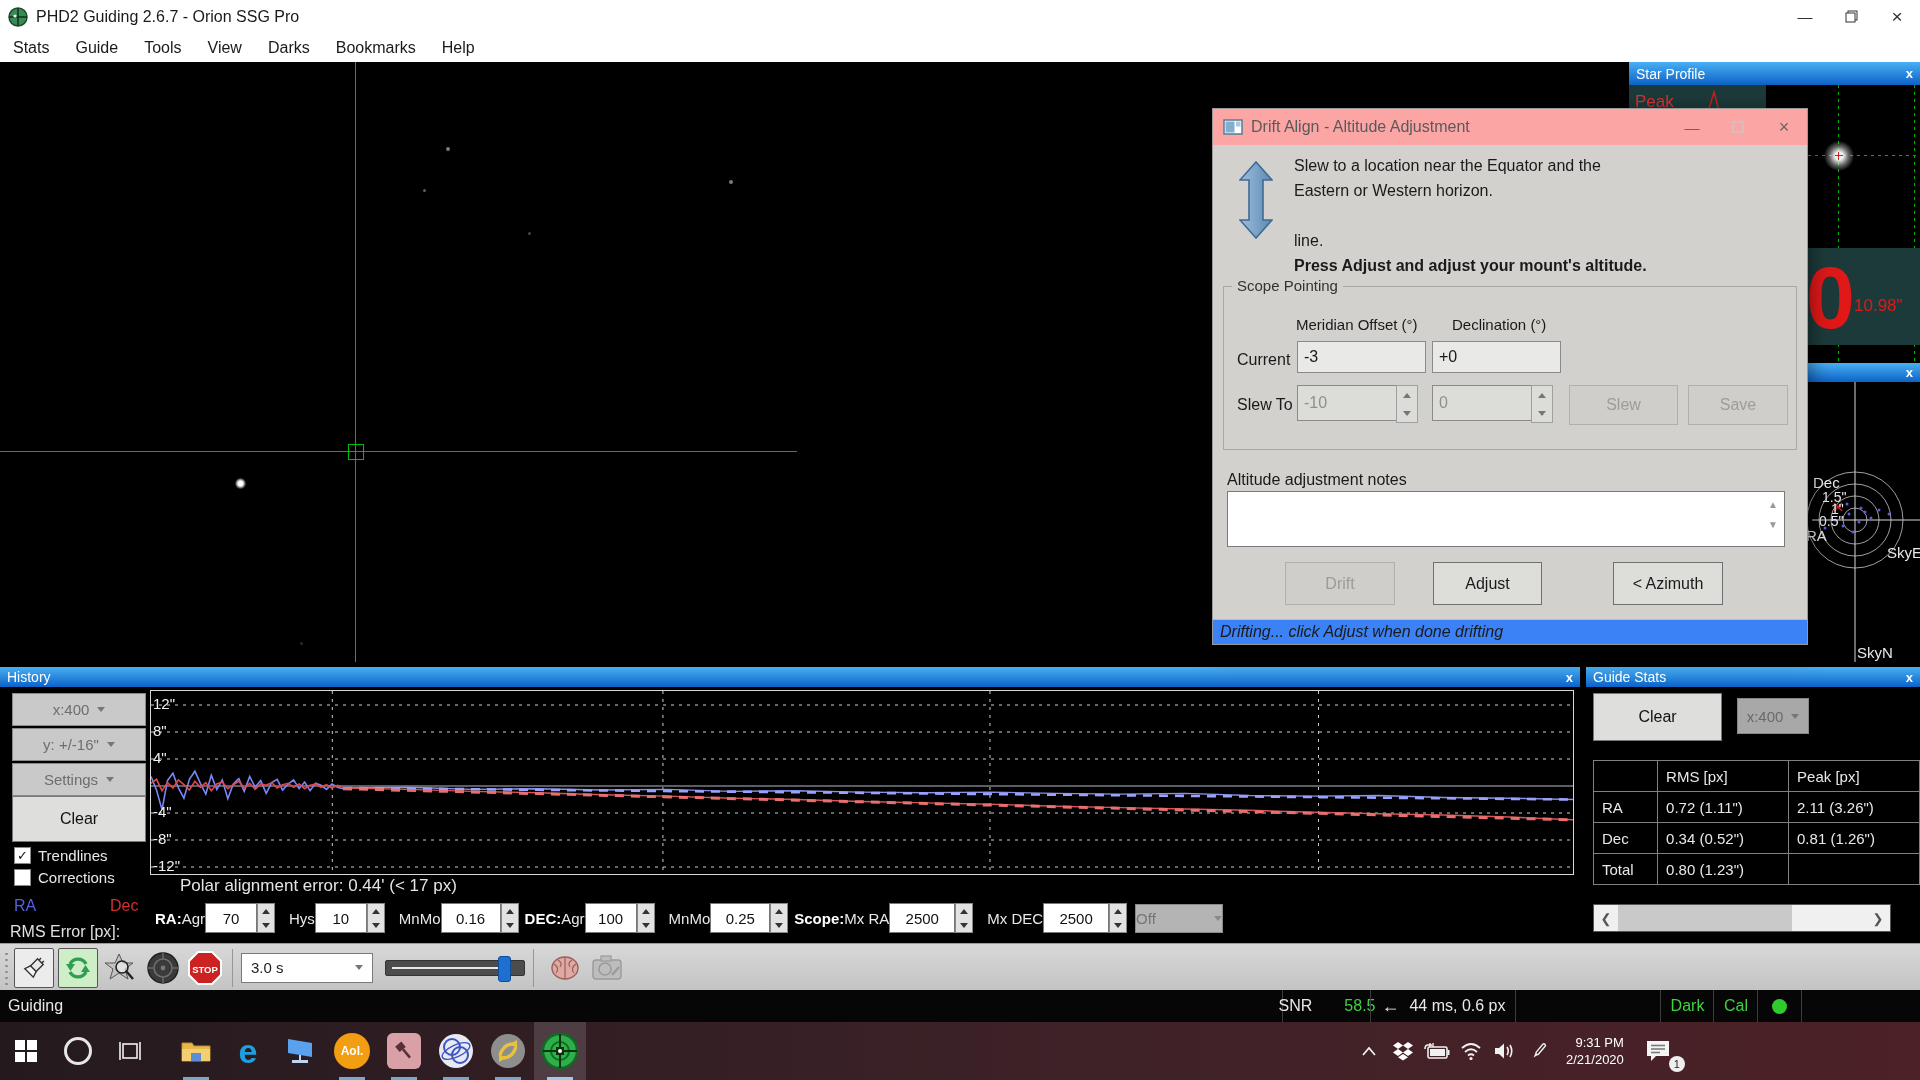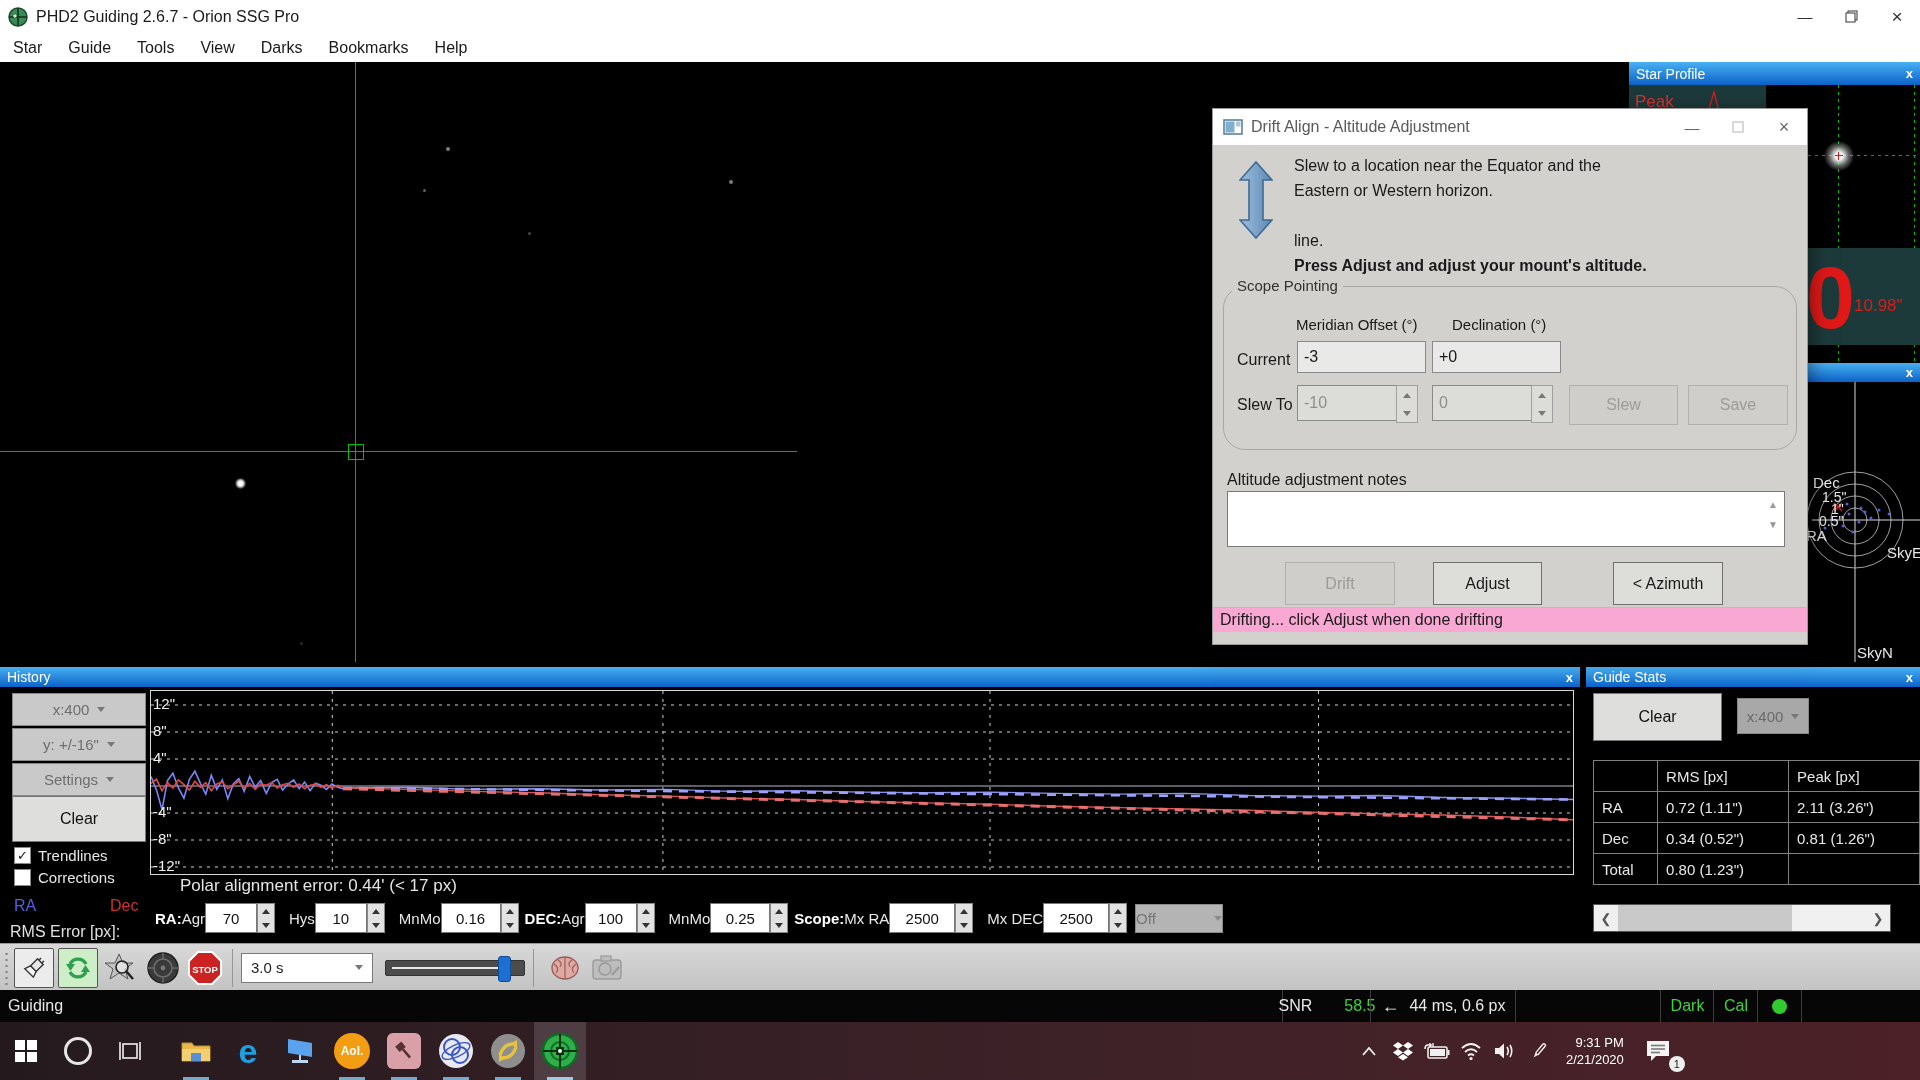--- a/index.html
+++ b/index.html
@@ -23,35 +23,35 @@
   .panel-titlebar{background:linear-gradient(#49b0f2,#0c62c8);color:#fff;display:flex;align-items:center;padding:0 7px;font-size:14px;}
   .panel-x{margin-left:auto;font-size:13px;font-weight:bold;color:#fff;line-height:1;}
   .teal{background:#1d3a3a;}
   .dash-v{width:1px;background:repeating-linear-gradient(to bottom,#00b400 0 3px,transparent 3px 7px);}
   .dash-h{height:1px;background:repeating-linear-gradient(to right,#00b400 0 3px,transparent 3px 7px);}
   .big-zero{color:#e01818;font-size:88px;font-weight:bold;line-height:1;}
   .red-small{color:#e01818;font-size:17px;}
   .tp-label{color:#e8e8e8;font-size:13px;line-height:1;}
   
   .dialog{left:1212px;top:108px;width:594px;height:535px;background:#d2d1cd;border:1px solid #9a9a9a;box-shadow:0 6px 22px rgba(0,0,0,.55);z-index:50;}
-  .dlg-titlebar{position:absolute;left:0;top:0;width:100%;height:36px;background:#ffffff;display:flex;align-items:center;}
+  .dlg-titlebar{position:absolute;left:0;top:0;width:100%;height:36px;background:#fca5a5;display:flex;align-items:center;}
   .dlg-title{color:#5a5a5a;font-size:16px;margin-left:8px;}
   .dlg-btn{width:46px;height:36px;display:flex;align-items:center;justify-content:center;font-size:15px;color:#666;}
   .dlg-text{color:#1a1a1a;font-size:16px;line-height:25px;}
   .groupbox{position:absolute;border:1px solid #a8a8a4;}
   .groupbox-legend{position:absolute;top:-10px;left:8px;background:#d2d1cd;padding:0 5px;font-size:15px;color:#333;}
   .field{background:#e9e9e7;border:1px solid #8a8a8a;font-size:16px;color:#1a1a1a;padding:0 6px;font-family:"Liberation Sans",sans-serif;}
   .field:disabled,.field.disabled{background:#dcdcd8;color:#8f8f8f;}
   .spin-col{width:20px;display:flex;flex-direction:column;border:1px solid #a0a0a0;background:#dcdcd8;}
   .spin-half{flex:1;display:flex;align-items:center;justify-content:center;}
   .tri-up{width:0;height:0;border-left:4px solid transparent;border-right:4px solid transparent;border-bottom:5px solid #777;}
   .tri-down{width:0;height:0;border-left:4px solid transparent;border-right:4px solid transparent;border-top:5px solid #777;}
   .btn{display:flex;align-items:center;justify-content:center;background:#ddddd9;border:1px solid #707070;font-size:16px;color:#1a1a1a;}
   .btn.disabled{background:#cfcecb;border-color:#b0b0af;color:#9c9c9a;}
-  .dlg-status{position:absolute;left:0;bottom:12px;width:100%;height:25px;background:#f9a8d4;display:flex;align-items:center;padding-left:7px;font-size:16px;color:#1a1a1a;box-sizing:border-box;border-top:1px solid #bdbdba;}
+  .dlg-status{position:absolute;left:0;bottom:0;width:100%;height:25px;background:#3b82f6;display:flex;align-items:center;padding-left:7px;font-size:16px;color:#1a1a1a;box-sizing:border-box;border-top:1px solid #bdbdba;font-style:italic;}
   
   .hist-dd{width:132px;height:31px;background:#c9c9c9;border:1px solid #888;display:flex;align-items:center;justify-content:center;gap:8px;font-size:15px;color:#6e6e6e;}
   .hist-clear{width:132px;height:44px;background:#dededc;border:1px solid #777;display:flex;align-items:center;justify-content:center;font-size:16px;color:#111;}
   .chk-row{display:flex;align-items:center;gap:7px;color:#e8e8e8;font-size:15px;}
   .chk{width:15px;height:15px;background:#fff;border:1px solid #888;display:flex;align-items:center;justify-content:center;font-size:13px;color:#111;line-height:1;}
   .plot-wrap{left:150px;top:690px;width:1422px;height:183px;border:1px solid #d8d8d8;background:#000;}
   .ytick{position:absolute;left:2px;color:#f0f0f0;font-size:15px;}
   .polar-note{left:180px;top:876px;color:#e4e4e4;font-size:17px;}
   .param-row{left:155px;top:901px;height:34px;display:flex;align-items:center;color:#e8e8e8;font-size:15px;}
   .plabel-b{font-weight:bold;font-size:15px;color:#fff;}
@@ -104,21 +104,21 @@
         <svg width="13" height="13" viewBox="0 0 13 13">
             <rect x="3" y="1" width="9" height="9" fill="none" stroke="#333"></rect>
             <rect x="1" y="3" width="9" height="9" fill="#fff" stroke="#333"></rect>
           </svg>
       </div>
       <div class="win-btn" style="font-size:19px;">×</div>
     </div>
   </div>
 
   <div class="abs menubar">
-    <span class="menu-item">Star</span>
+    <span class="menu-item">Stats</span>
     <span class="menu-item">Guide</span>
     <span class="menu-item">Tools</span>
     <span class="menu-item">View</span>
     <span class="menu-item">Darks</span>
     <span class="menu-item">Bookmarks</span>
     <span class="menu-item">Help</span>
   </div>
 
   <div class="abs starfield">
     <div class="abs gline-v" style="left:355px;top:0;height:600px;"></div>
@@ -654,21 +654,21 @@
           </linearGradient>
         </defs>
       <polygon points="17,1 33,19 24,19 24,59 33,59 17,77 1,59 10,59 10,19 1,19" fill="url(#arrg)" stroke="#3f6a94" stroke-width="1.6"></polygon>
     </svg>
 
     <div class="abs dlg-text" style="left:81px;top:44px;">Slew to a location near the Equator and the</div>
     <div class="abs dlg-text" style="left:81px;top:69px;">Eastern or Western horizon.</div>
     <div class="abs dlg-text" style="left:81px;top:119px;">line.</div>
     <div class="abs dlg-text" style="left:81px;top:144px;font-weight:bold;">Press Adjust and adjust your mount's altitude.</div>
 
-    <div class="groupbox" style="left:10px;top:177px;width:572px;height:162px;border-radius:22px;">
+    <div class="groupbox" style="left:10px;top:177px;width:572px;height:162px;">
       <span class="groupbox-legend">Scope Pointing</span>
       <div class="abs dlg-text" style="left:72px;top:25px;font-size:15px;">Meridian Offset (°)</div>
       <div class="abs dlg-text" style="left:228px;top:25px;font-size:15px;">Declination (°)</div>
 
       <div class="abs dlg-text" style="left:13px;top:60px;">Current</div>
       <input class="abs field" style="left: 73px; top: 54px; width: 115px; height: 30px;" value="-3">
       <input class="abs field" style="left: 208px; top: 54px; width: 115px; height: 30px;" value="+0">
 
       <div class="abs dlg-text" style="left:13px;top:105px;">Slew To</div>
       <input class="abs field disabled" style="left: 73px; top: 98px; width: 91px; height: 34px;" disabled="" value="-10">

